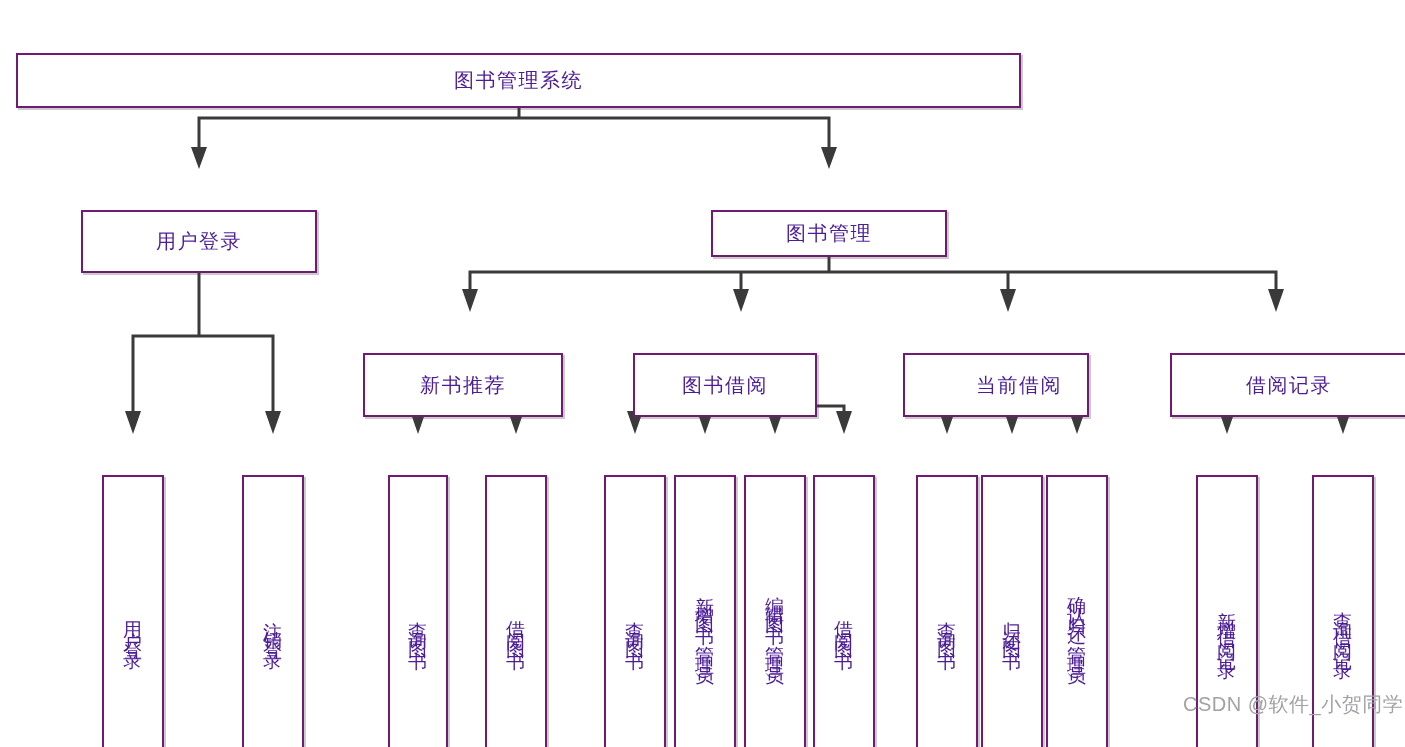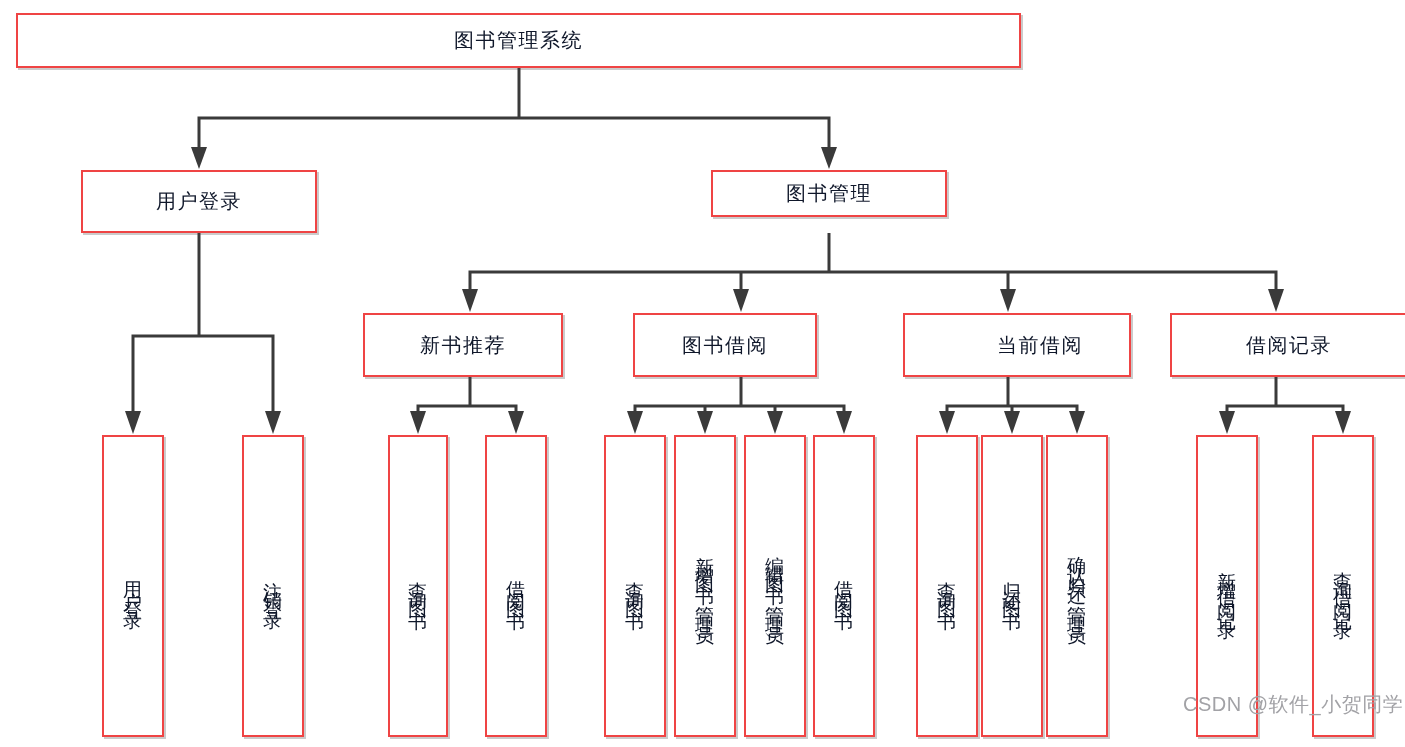--- a/index.html
+++ b/index.html
@@ -13,28 +13,29 @@
     position: relative;
     width: 1405px; height: 747px;
     background: #ffffff;
   }
   #wires {
     position: absolute; left: 0; top: 0; z-index: 1;
   }
   .node {
     position: absolute;
     background: #ffffff;
-    border: 2px solid #ef4444;
+    border: 2px solid #701a75;
     box-shadow: 2px 2px 0 rgba(70,70,70,0.28);
     display: flex;
     align-items: center;
     justify-content: center;
-    color: #0f172a;
+    color: #4c1d95;
     z-index: 2;
     box-sizing: border-box;
+    margin-top: 40px;
   }
   .node .hlabel {
     font-size: 20px;
     letter-spacing: 1.5px;
     white-space: nowrap;
   }
   .node .vlabel {
     writing-mode: vertical-rl;
     text-orientation: mixed;
     font-size: 19px;
@@ -43,21 +44,21 @@
     white-space: nowrap;
   }
   
   .n-root   { left: 16px;   top: 13px;  width: 1005px; height: 55px; }
   
   .n-login  { left: 81px;   top: 170px; width: 236px;  height: 63px; }
   .n-mgmt   { left: 711px;  top: 170px; width: 236px;  height: 47px; }
   
   .n-nb     { left: 363px;  top: 313px; width: 200px;  height: 64px; }
   .n-bb     { left: 633px;  top: 313px; width: 184px;  height: 64px; }
-  .n-cb     { left: 903px;  top: 313px; width: 228px;  height: 64px; padding-left: 46px; }
+  .n-cb     { left: 903px;  top: 313px; width: 186px;  height: 64px; padding-left: 46px; }
   .n-br     { left: 1170px; top: 313px; width: 238px;  height: 64px; }
   
   .leaf     { top: 435px; height: 302px; width: 62px; }
   .l-a1 { left: 102px; }
   .l-a2 { left: 242px; }
   .l-b1 { left: 388px; width: 60px; }
   .l-b2 { left: 485px; }
   .l-c1 { left: 604px; }
   .l-c2 { left: 674px; }
   .l-c3 { left: 744px; }

